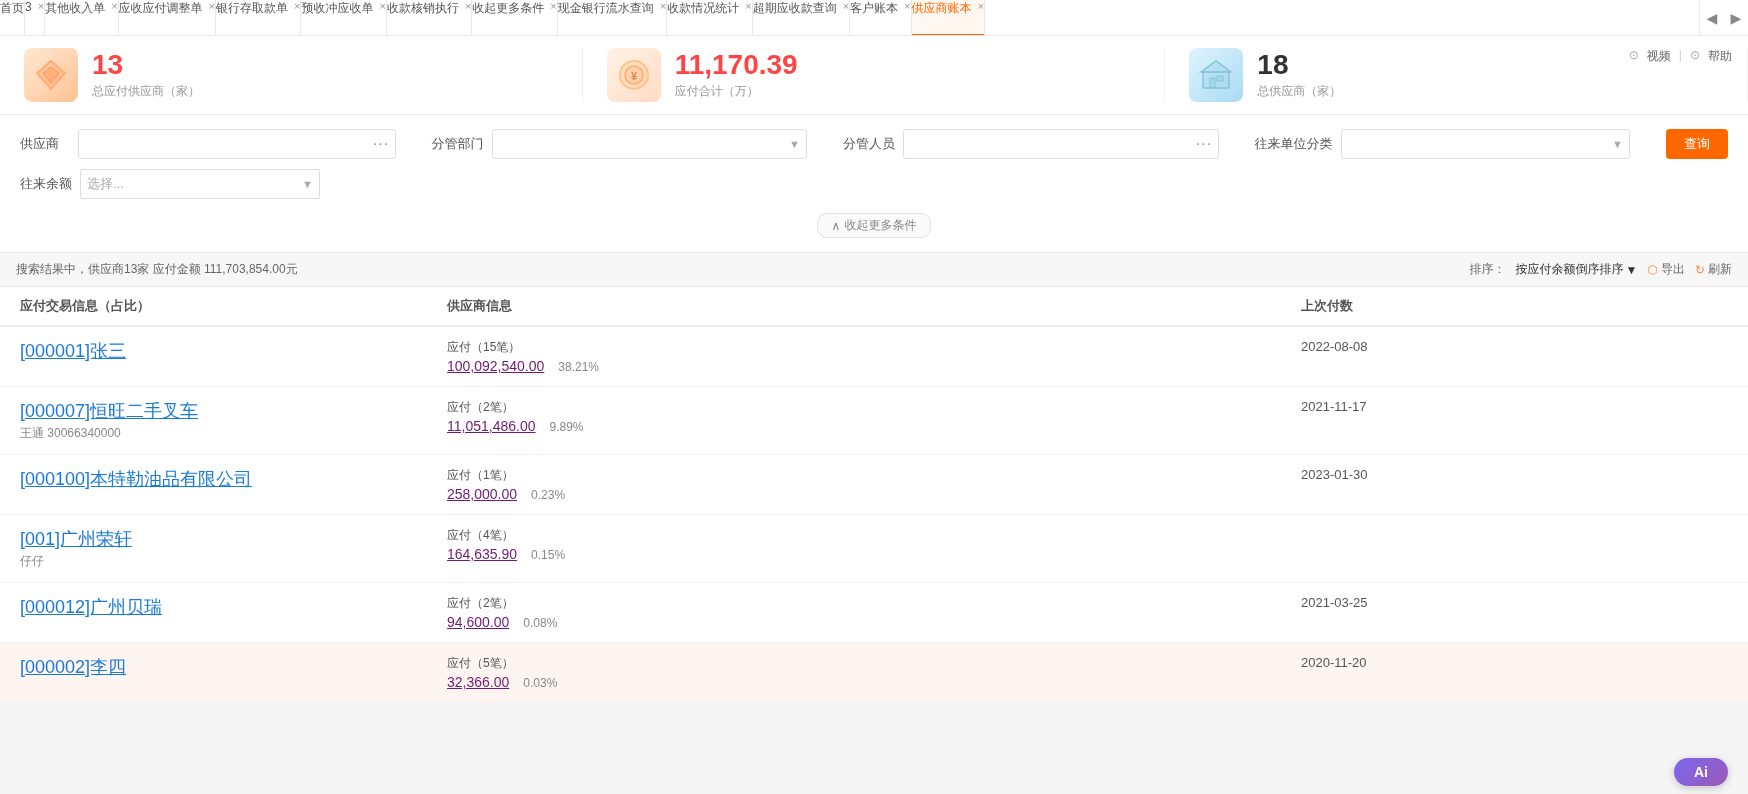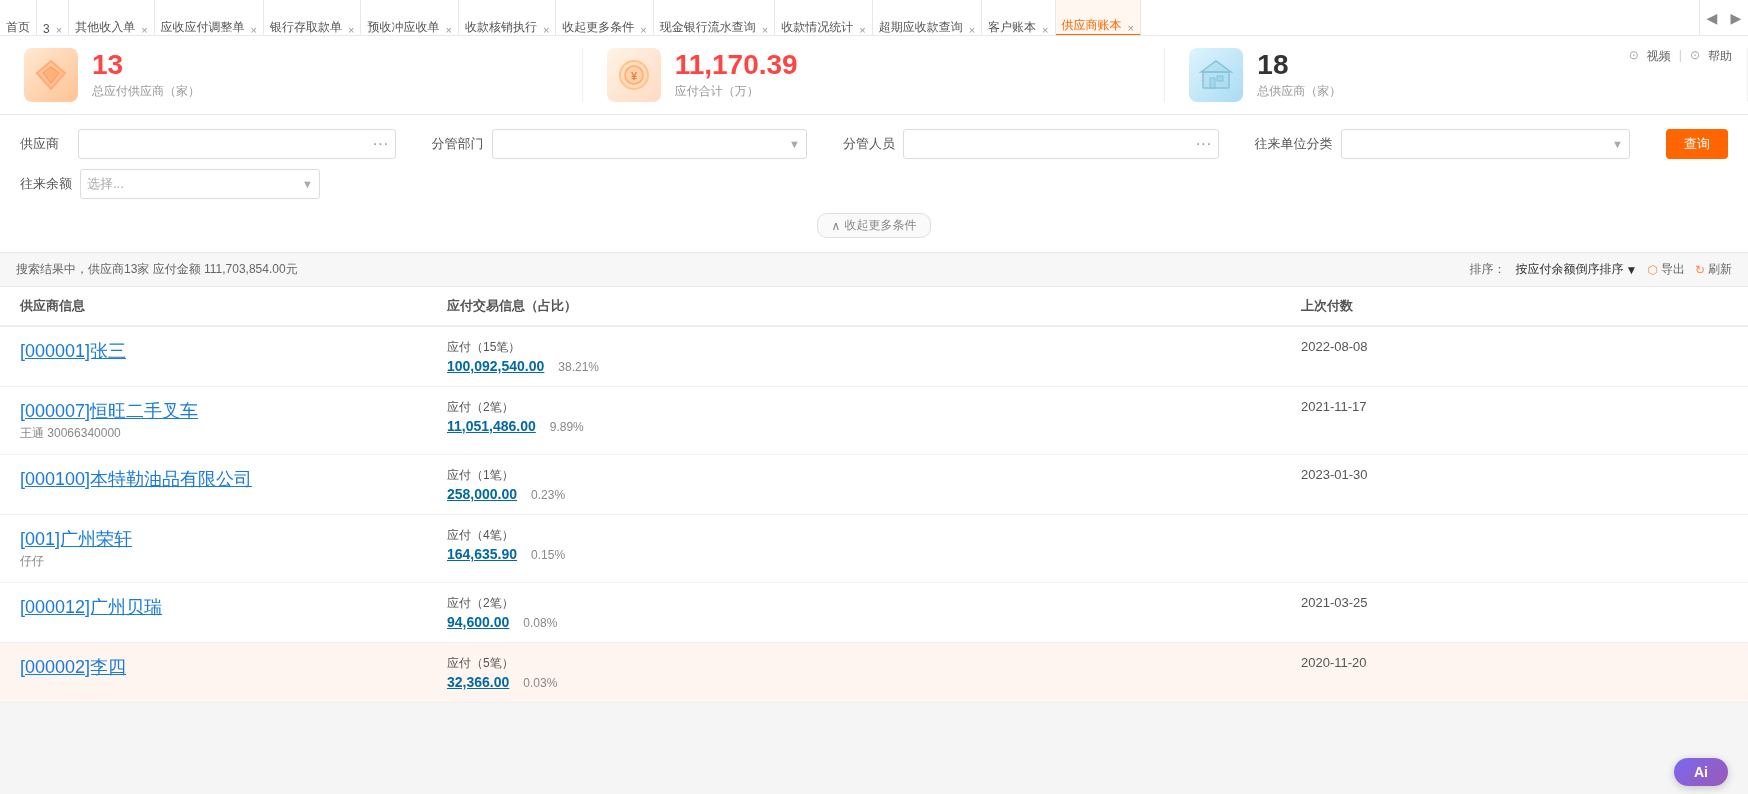--- a/index.html
+++ b/index.html
@@ -9,22 +9,22 @@
     .top-nav {
       display: flex;
       align-items: center;
       background: #fff;
       border-bottom: 1px solid #e8e8e8;
       height: 36px;
       overflow: hidden;
     }
     .nav-tab {
       display: flex;
-      align-items: flex-end;
-      padding: 0 6px;
+      align-items: flex-start;
+      padding: 0 0;
       height: 36px;
       border-right: 1px solid #e8e8e8;
       white-space: nowrap;
       cursor: pointer;
       font-size: 12px;
       color: #555;
       gap: 4px;
     }
     .nav-tab.active { background: #fff7f0; color: #ff6600; border-bottom: 2px solid #ff6600; }
     .nav-tab .close-x { color: #999; font-size: 11px; cursor: pointer; margin-left: 2px; }
@@ -232,21 +232,21 @@
     }
     .table-row.highlighted { background: #fff5f0; }
     .supplier-link {
       color: #1a7ad9;
       text-decoration: underline;
       cursor: pointer;
       font-size: 18px;
     }
     .supplier-sub { color: #888; font-size: 12px; margin-top: 2px; }
     .tx-label { color: #555; font-size: 12px; }
-    .tx-amount { color: #0369a1; font-size: 14px; font-weight: bold; text-decoration: underline; cursor: pointer; margin-top: 2px; }
+    .tx-amount { color: #701a75; font-size: 14px; font-weight: normal; text-decoration: underline; cursor: pointer; margin-top: 2px; }
     .tx-pct { color: #888; font-size: 12px; margin-left: 10px; }
     .tx-info { display: flex; align-items: baseline; gap: 4px; }
     .last-pay { color: #555; font-size: 13px; }
 
     
     ::-webkit-scrollbar { width: 6px; height: 6px; }
     ::-webkit-scrollbar-thumb { background: #ccc; border-radius: 3px; }
     ::-webkit-scrollbar-track { background: #f5f5f5; }
 
     
@@ -454,22 +454,22 @@
     </div>
     <div class="action-btn">
       <span style="color:#ff8844;">↻</span>
       <span>刷新</span>
     </div>
   </div>
 </div>
 
 <div class="data-table">
   <div class="table-header">
+    <div>应付交易信息（占比）</div>
     <div>供应商信息</div>
-    <div>应付交易信息（占比）</div>
     <div>上次付数</div>
   </div>
 
   <div class="table-row">
     <div>
       <div class="supplier-link">[000001]张三</div>
     </div>
     <div>
       <div class="tx-label">应付（15笔）</div>
       <div class="tx-info">

